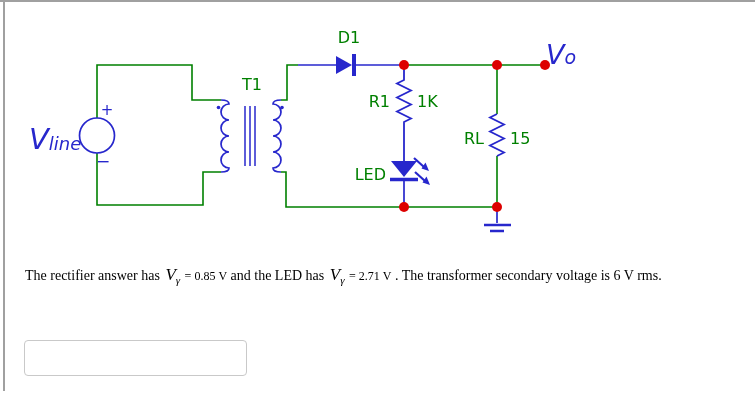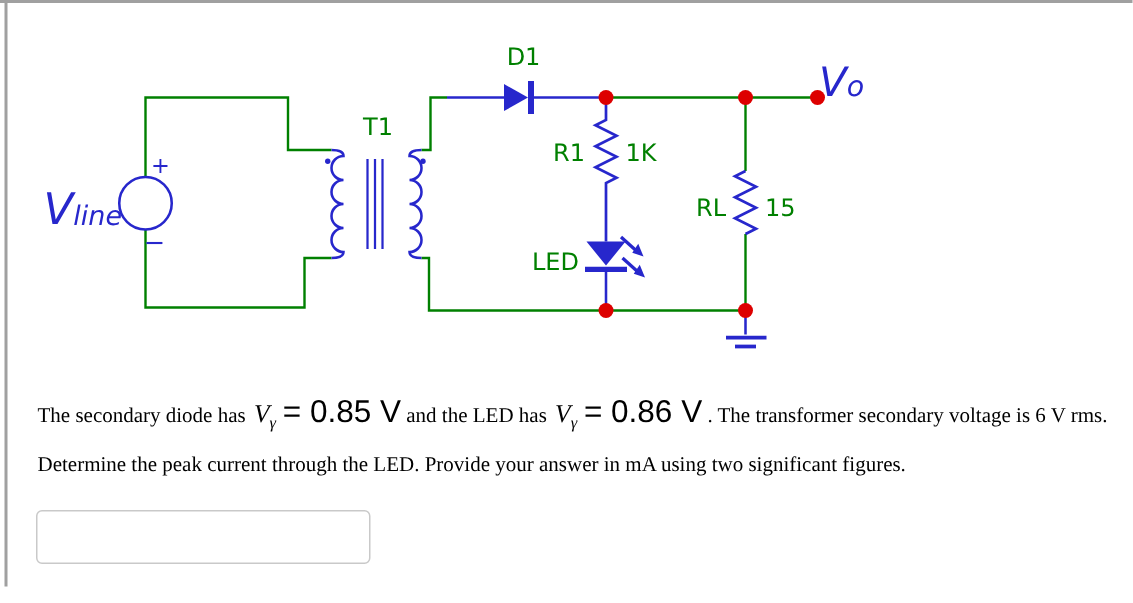--- a/index.html
+++ b/index.html
@@ -11,21 +11,21 @@
   .frame-left{position:absolute;left:3px;top:0;width:1.5px;height:391px;background:#a0a0a0;}
   .circuit-svg{position:absolute;left:0;top:0;}
   .glabel{font-family:"DejaVu Sans", sans-serif;font-size:16px;fill:#008000;}
   .blabel{font-family:"DejaVu Sans", sans-serif;fill:#2727cc;}
   .src-sign{font-family:"DejaVu Sans", sans-serif;fill:#2727cc;}
   .problem{position:absolute;left:25px;top:262px;width:726px;color:#000;}
   .pline1{font-size:14px;line-height:26px;white-space:nowrap;}
   .pline2{font-size:14px;line-height:18px;margin-top:7px;}
   .mvar{font-family:"Liberation Serif", serif;font-style:italic;font-size:17px;margin-left:2px;}
   .msub{font-family:"Liberation Serif", serif;font-style:italic;font-size:11px;vertical-align:-4px;margin-right:1px;}
-  .meq{font-family:Liberation Sans, sans-serif;font-size:21px;}
+  .meq{font-family:Liberation Serif, serif;font-size:12px;}
   .answer{
     position:absolute;left:24px;top:340px;width:223px;height:36px;
     box-sizing:border-box;border:1px solid #c9c9c9;border-radius:4px;
     background:#fff;outline:none;padding:0 8px;
     font-family:"Liberation Sans", sans-serif;font-size:14px;color:#333;
   }
 </style>
 </head>
 <body>
 
@@ -110,24 +110,23 @@
     <circle cx="497" cy="207" r="5"></circle>
   </g>
 
   <text class="blabel" x="546" y="64" font-style="italic">
     <tspan font-size="27">V</tspan><tspan font-size="19">o</tspan>
   </text>
 </svg>
 
 <div class="problem">
   <div class="pline1">
-    <span>The secondary diode has</span>
+    <span>The rectifier answer has</span>
     <span class="mvar">V</span><span class="msub">γ</span>
     <span class="meq">= 0.85 V</span>
     <span> and the LED has</span>
     <span class="mvar">V</span><span class="msub">γ</span>
-    <span class="meq">= 0.86 V</span>
+    <span class="meq">= 2.71 V</span>
     <span>. The transformer secondary voltage is 6 V rms.</span>
   </div>
-  <div class="pline2">Determine the peak current through the LED. Provide your answer in mA using two significant figures.</div>
 </div>
 
 <input type="text" class="answer" value="" style="">
 
 </body></html>

